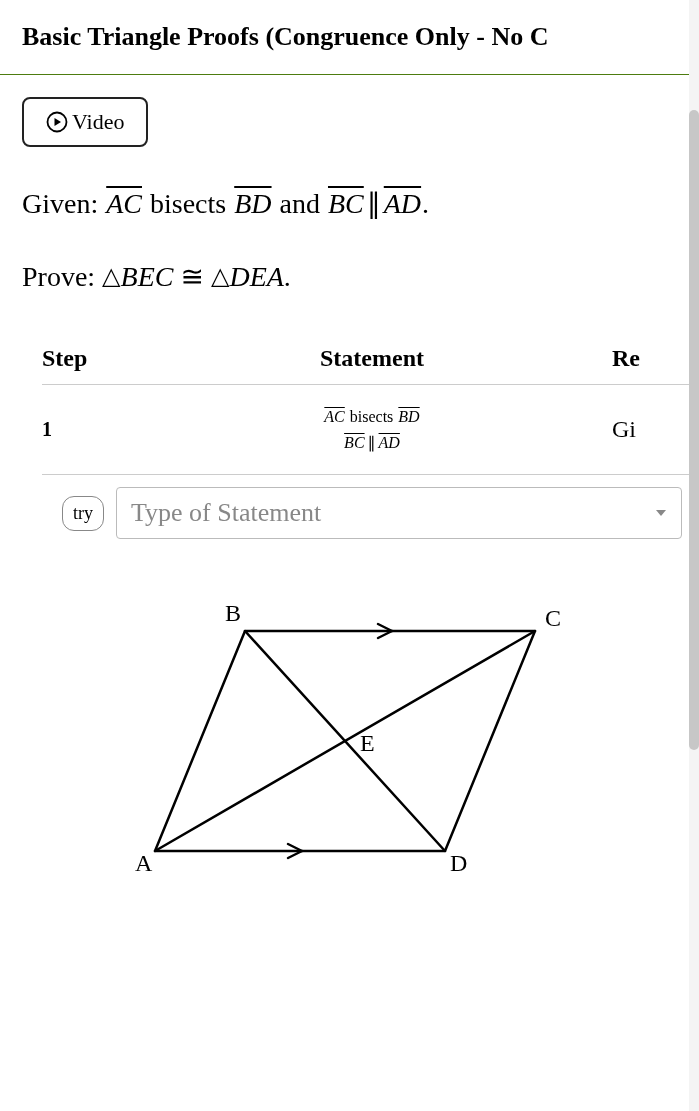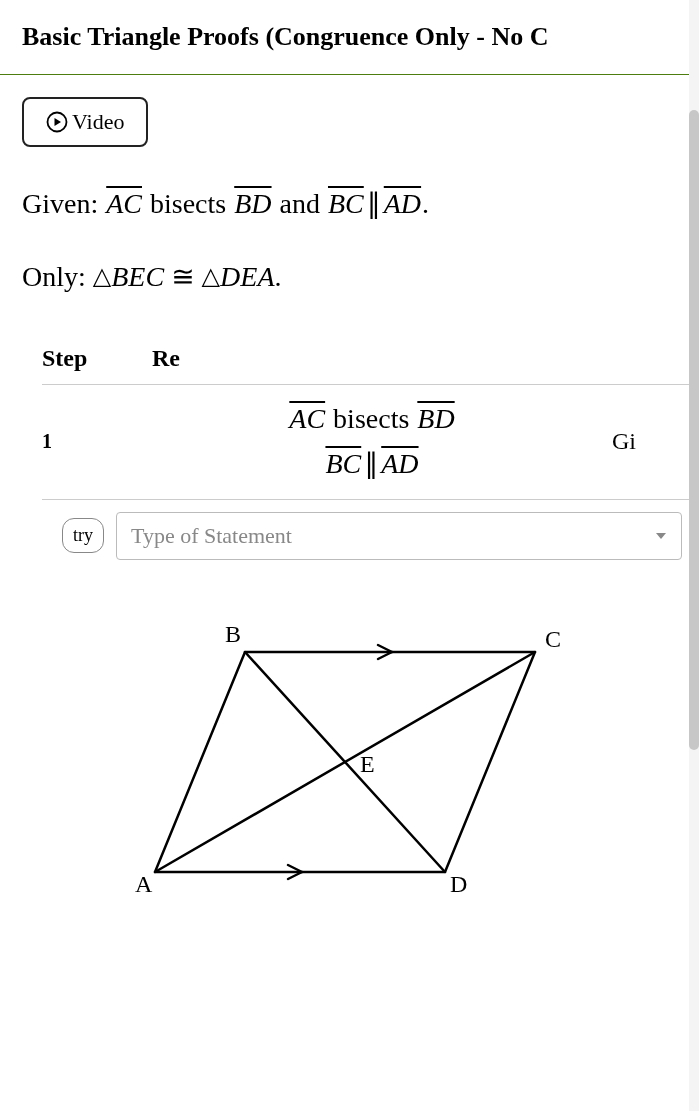--- a/index.html
+++ b/index.html
@@ -89,21 +89,21 @@
   .pt-step-col { width: 100px; text-align: left; padding: 12px 0; }
   .pt-stmt-col { width: 460px; text-align: center; padding: 12px 0; }
   .pt-rsn-col  { width: 100px; text-align: left; padding: 12px 0 12px 10px; }
   .pt-row {
     display: flex;
     border-top: 1px solid #ccc;
     align-items: center;
     min-height: 90px;
   }
   .pt-row .pt-step-col { font-weight: bold; font-size: 20px; }
-  .pt-row .pt-stmt-col { font-size: 28px; line-height: 1.6; }
+  .pt-row .pt-stmt-col { font-size: 16px; line-height: 1.6; }
   .pt-row .pt-rsn-col  { font-size: 24px; }
   .pt-row-input {
     display: flex;
     border-top: 1px solid #ccc;
     align-items: center;
     padding: 12px 0;
     gap: 12px;
   }
   .try-btn {
     border: 1.5px solid #888;
@@ -113,21 +113,21 @@
     font-family: Georgia, serif;
     padding: 6px 10px;
     margin-left: 20px;
     cursor: pointer;
   }
   .stmt-select {
     flex: 1;
     border: 1.5px solid #bbb;
     border-radius: 4px;
     background: #fff;
-    font-size: 22px;
+    font-size: 26px;
     font-family: Georgia, serif;
     color: #888;
     padding: 10px 40px 10px 14px;
     appearance: none;
     position: relative;
     cursor: pointer;
     margin-right: 20px;
   }
   .select-wrap {
     position: relative;
@@ -182,26 +182,27 @@
       </svg>
       <span>Video</span>
     </button>
   </div>
 
   <div class="given-line">
     <span>Given: </span><span class="overline">AC</span><span> bisects </span><span class="overline">BD</span><span> and </span><span class="overline">BC</span><span class="parallel"> ∥ </span><span class="overline">AD</span><span>.</span>
   </div>
 
   <div class="prove-line">
-    <span>Only: </span><span class="triangle">△</span><span class="math-it">BEC</span><span class="congruent"> ≅ </span><span class="triangle">△</span><span class="math-it">DEA</span><span>.</span>
+    <span>Prove: </span><span class="triangle">△</span><span class="math-it">BEC</span><span class="congruent"> ≅ </span><span class="triangle">△</span><span class="math-it">DEA</span><span>.</span>
   </div>
 
   <div class="proof-table">
     <div class="pt-head">
       <div class="pt-step-col">Step</div>
+      <div class="pt-stmt-col">Statement</div>
       <div class="pt-rsn-col">Re</div>
     </div>
 
     <div class="pt-row">
       <div class="pt-step-col">1</div>
       <div class="pt-stmt-col">
         <div>
           <span class="overline">AC</span><span> bisects </span><span class="overline">BD</span>
         </div>
         <div>

